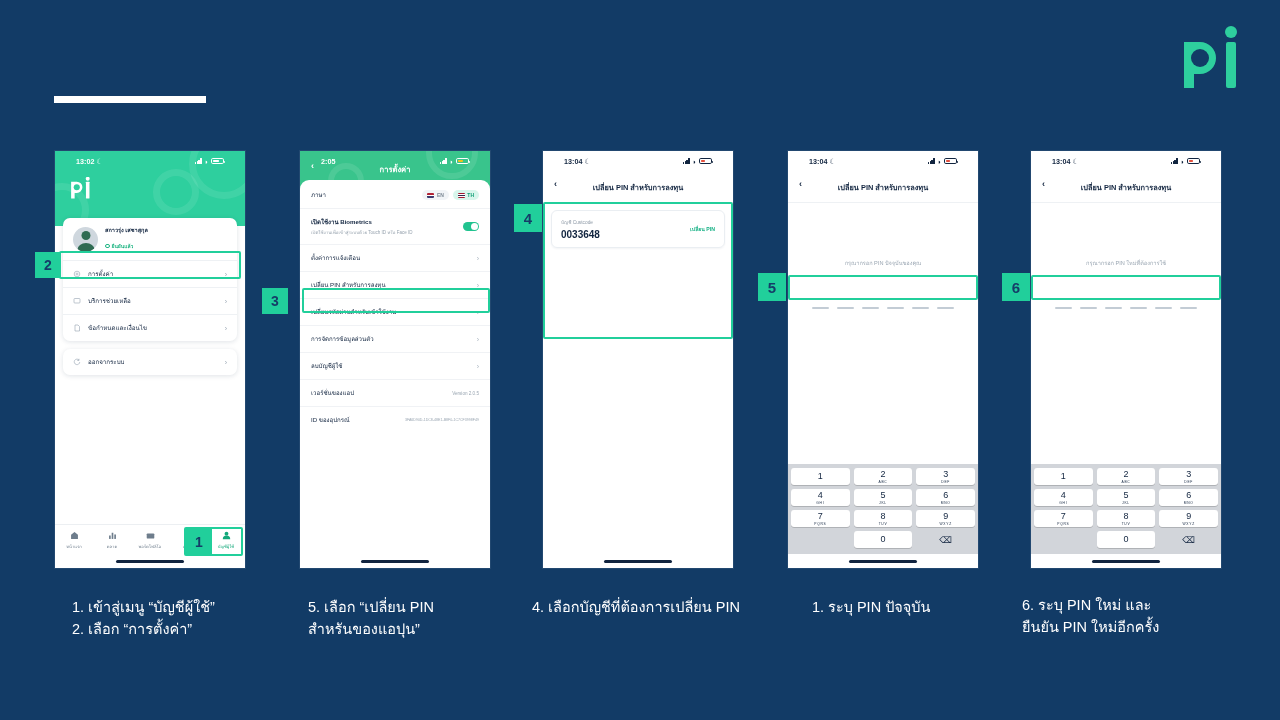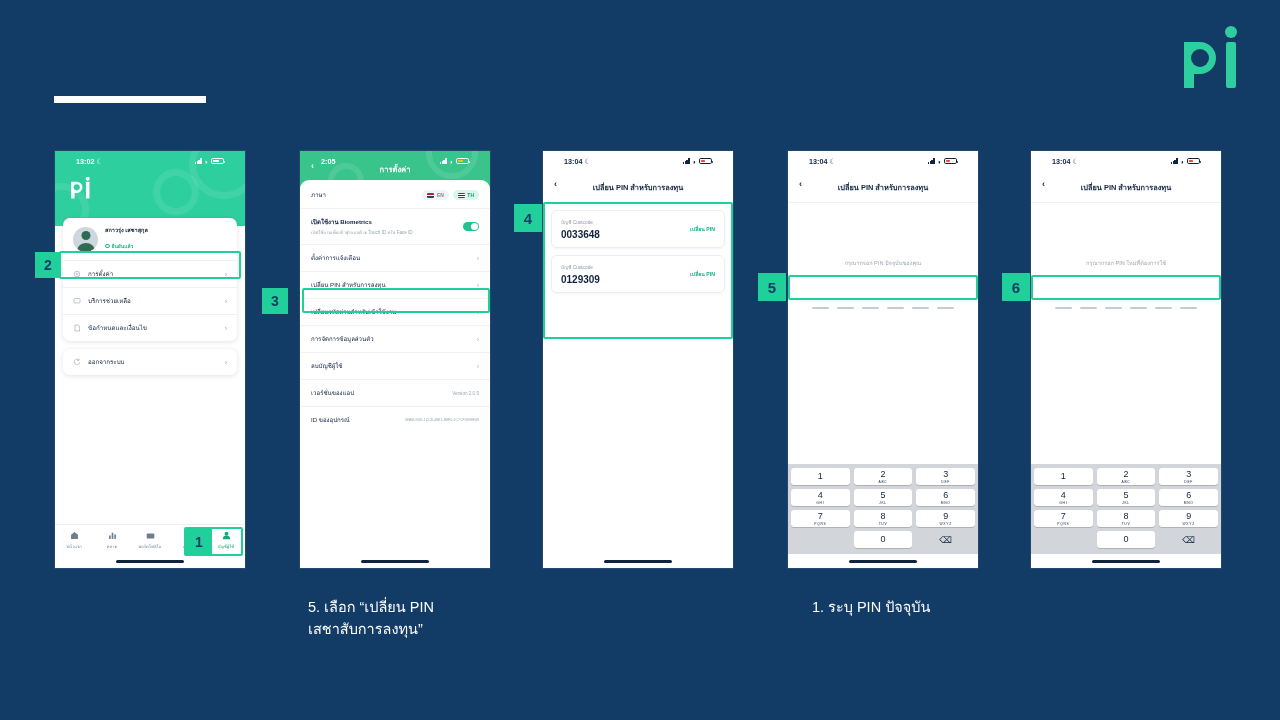--- a/index.html
+++ b/index.html
@@ -423,27 +423,20 @@
       <div class="nt">เปลี่ยน PIN สำหรับการลงทุน</div>
     </div>
     <div class="acct-list">
       <div class="acct">
         <div>
           <div class="acct-lbl">บัญชี Custcode</div>
           <div class="acct-num">0033648</div>
         </div>
         <div class="acct-act">เปลี่ยน PIN</div>
       </div>
-      <div class="acct">
-        <div>
-          <div class="acct-lbl">บัญชี Custcode</div>
-          <div class="acct-num">0129309</div>
-        </div>
-        <div class="acct-act">เปลี่ยน PIN</div>
-      </div>
     </div>
     <div class="homebar"></div>
   </div>
 
   <div class="phone" id="phone4">
     <div class="statusbar on-white">
       <div class="sb-left">
           <span>13:04</span>
           <span>☾</span>
         </div>
@@ -620,21 +613,32 @@
   <div class="hl" style="left:788px; top:275px; width:190px; height:25px;"></div>
   <div class="hl" style="left:1031px;top:275px; width:190px; height:25px;"></div>
 
   <div class="badge sm" style="left:35px;  top:252px;">2</div>
   <div class="badge sm" style="left:186px; top:529px;">1</div>
   <div class="badge sm" style="left:262px; top:288px;">3</div>
   <div class="badge" style="left:514px; top:204px;">4</div>
   <div class="badge" style="left:758px; top:273px;">5</div>
   <div class="badge" style="left:1002px;top:273px;">6</div>
 
+  <div class="caption" id="cap1">
+    <div>1. เข้าสู่เมนู “บัญชีผู้ใช้”</div>
+    <div>2. เลือก “การตั้งค่า”</div>
+  </div>
   <div class="caption" id="cap2">
     <div>5. เลือก “เปลี่ยน PIN</div>
-    <div>เสชาสับการลงทุน”</div>
+    <div>สำหรันของแอปุน”</div>
+  </div>
+  <div class="caption" id="cap3">
+    <div>4. เลือกบัญชีที่ต้องการเปลี่ยน PIN</div>
   </div>
   <div class="caption" id="cap4">
     <div>1. ระบุ PIN  ปัจจุบัน</div>
   </div>
+  <div class="caption" id="cap5">
+    <div>6. ระบุ PIN ใหม่  และ</div>
+    <div>ยืนยัน PIN  ใหม่อีกครั้ง</div>
+  </div>
 
 </div>
 
 </body></html>

